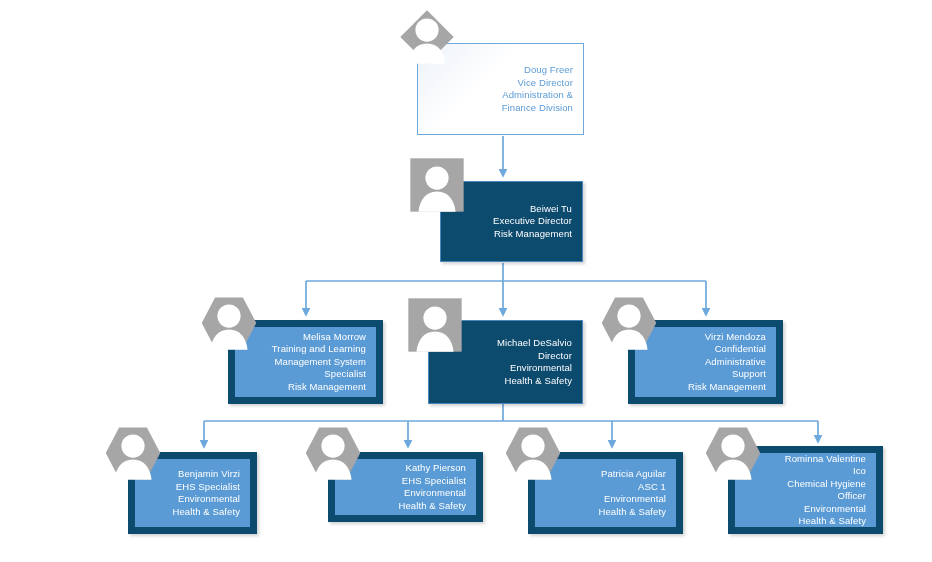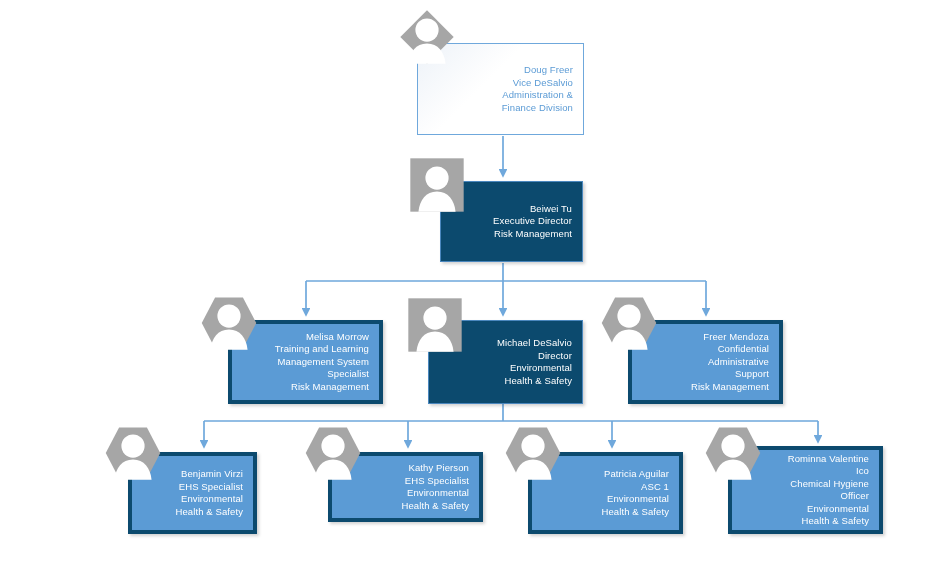--- a/index.html
+++ b/index.html
@@ -50,21 +50,21 @@
     align-items: flex-end;
     justify-content: center;
     padding: 4px 10px 4px 46px;
     box-sizing: border-box;
     box-shadow: 2px 2px 3px rgba(0,0,0,0.18);
   }
 
   
   .node-box.tone-light {
     background: #5B9BD5;
-    border: 4px solid #0c4a6e;
+    border: 7px solid #0c4a6e;
   }
   .node-box.tone-dark {
     background: #0c4a6e;
     border: 1px solid #4A87BE;
   }
   .node-box.tone-outline {
     background: linear-gradient(135deg, #edf2f8 0%, #ffffff 42%, #ffffff 100%);
     border: 1px solid #6FA8DC;
     box-shadow: none;
   }
@@ -117,21 +117,21 @@
     <path d="M 204 421 L 204 446" fill="none" stroke="#6FA8DC" stroke-width="1.7" marker-end="url(#arrow)"></path>
     <path d="M 408 421 L 408 446" fill="none" stroke="#6FA8DC" stroke-width="1.7" marker-end="url(#arrow)"></path>
     <path d="M 612 421 L 612 446" fill="none" stroke="#6FA8DC" stroke-width="1.7" marker-end="url(#arrow)"></path>
     <path d="M 818 421 L 818 441" fill="none" stroke="#6FA8DC" stroke-width="1.7" marker-end="url(#arrow)"></path>
   </svg>
 
   <div id="node-layer">
       <div class="node" style="left: 417px; top: 43px; width: 167px; height: 92px;">
         <div class="node-box tone-outline">
           <span class="node-line">Doug Freer</span>
-          <span class="node-line">Vice DeSalvio</span>
+          <span class="node-line">Vice Director</span>
           <span class="node-line">Administration &amp;</span>
           <span class="node-line">Finance Division</span>
         </div>
       </div>
       <div class="avatar" style="left: 398px; top: 8px;"><svg viewBox="0 0 100 100" width="100%" height="100%" xmlns="http://www.w3.org/2000/svg">
           <path d="M50 4 L96 50 L50 96 L4 50 Z" fill="#A6A6A6"></path>
           <circle cx="50" cy="38" r="20" fill="#FFFFFF"></circle>
           <path d="M50 61 C31 61 20 76 18 96 L82 96 C80 76 69 61 50 61 Z" fill="#FFFFFF"></path>
         </svg></div>
       <div class="node" style="left: 440px; top: 181px; width: 143px; height: 81px;">
@@ -168,21 +168,21 @@
           <span class="node-line">Health &amp; Safety</span>
         </div>
       </div>
       <div class="avatar" style="left: 406px; top: 296px;"><svg viewBox="0 0 100 100" width="100%" height="100%" xmlns="http://www.w3.org/2000/svg">
           <rect x="4" y="4" width="92" height="92" fill="#A6A6A6"></rect>
           <circle cx="50" cy="38" r="20" fill="#FFFFFF"></circle>
           <path d="M50 61 C31 61 20 76 18 96 L82 96 C80 76 69 61 50 61 Z" fill="#FFFFFF"></path>
         </svg></div>
       <div class="node" style="left: 628px; top: 320px; width: 155px; height: 84px;">
         <div class="node-box tone-light">
-          <span class="node-line">Freer Mendoza</span>
+          <span class="node-line">Virzi Mendoza</span>
           <span class="node-line">Confidential</span>
           <span class="node-line">Administrative</span>
           <span class="node-line">Support</span>
           <span class="node-line">Risk Management</span>
         </div>
       </div>
       <div class="avatar" style="left: 600px; top: 294px;"><svg viewBox="0 0 100 100" width="100%" height="100%" xmlns="http://www.w3.org/2000/svg">
           <path d="M26 6 L74 6 L97 50 L74 94 L26 94 L3 50 Z" fill="#A6A6A6"></path>
           <circle cx="50" cy="38" r="20" fill="#FFFFFF"></circle>
           <path d="M50 61 C31 61 20 76 18 96 L82 96 C80 76 69 61 50 61 Z" fill="#FFFFFF"></path>

